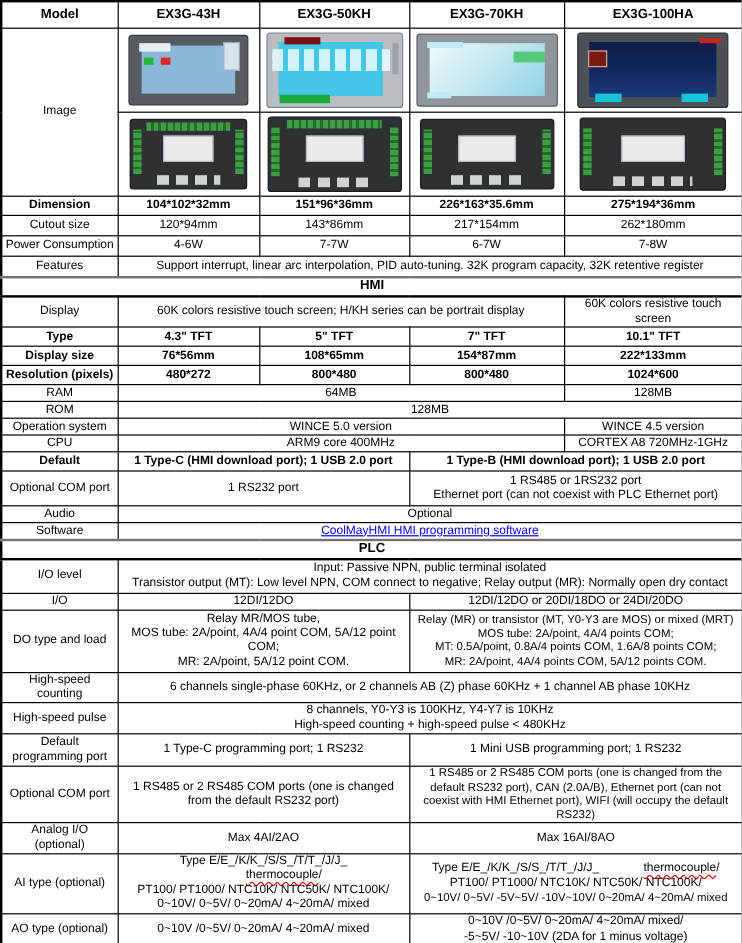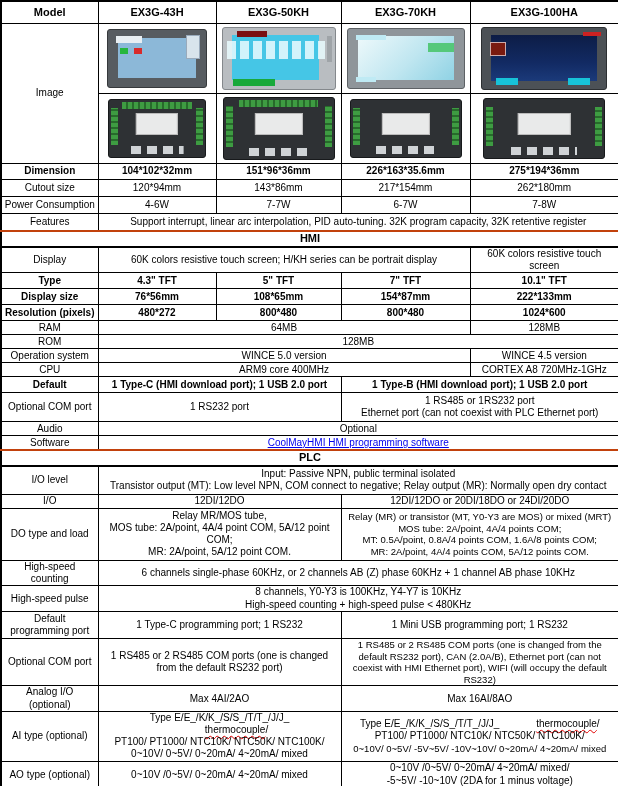--- a/index.html
+++ b/index.html
@@ -1,21 +1,21 @@
 <!DOCTYPE html>
 <html><head>
 <meta charset="utf-8">
 <style>
   html,body { margin:0; padding:0; background:#fff; }
   body { width:618px; font-family:"Liberation Sans", sans-serif; color:#000; }
   table.spec { border-collapse:collapse; width:618px; table-layout:fixed; margin:0; border:2px solid #000; }
   td { border:1px solid #000; font-size:10px; line-height:1.22; text-align:center; vertical-align:middle; padding:0 2px; overflow:hidden; word-wrap:break-word; }
   td.hdr { font-weight:bold; font-size:11px; height:21px; }
   td.lbl { font-size:10px; }
-  td.section { font-weight:bold; font-size:11px; border-top:2px solid #c2410c; border-bottom:2px solid #000; }
+  td.section { font-weight:bold; font-size:11px; border-top:2px solid #737373; border-bottom:2px solid #000; }
   tr.r-sm td { height:13px; }
   tr.r-md td { height:15px;font-weight:bold; }
   .small { font-size:9.5px; }
   .lnk { color:#0000ee; text-decoration:underline; cursor:pointer;text-align:center; }
   .lnk-plain { color:#0000ee; cursor:pointer; }
   .squiggle { text-decoration:underline; text-decoration-style:wavy; text-decoration-color:#e00000; text-decoration-thickness:1px; text-underline-offset:2px;margin-left:34px; }
   .imgcell { vertical-align:middle; }
 
   
   .front { position:relative; margin:3px auto; border-radius:3px; }

